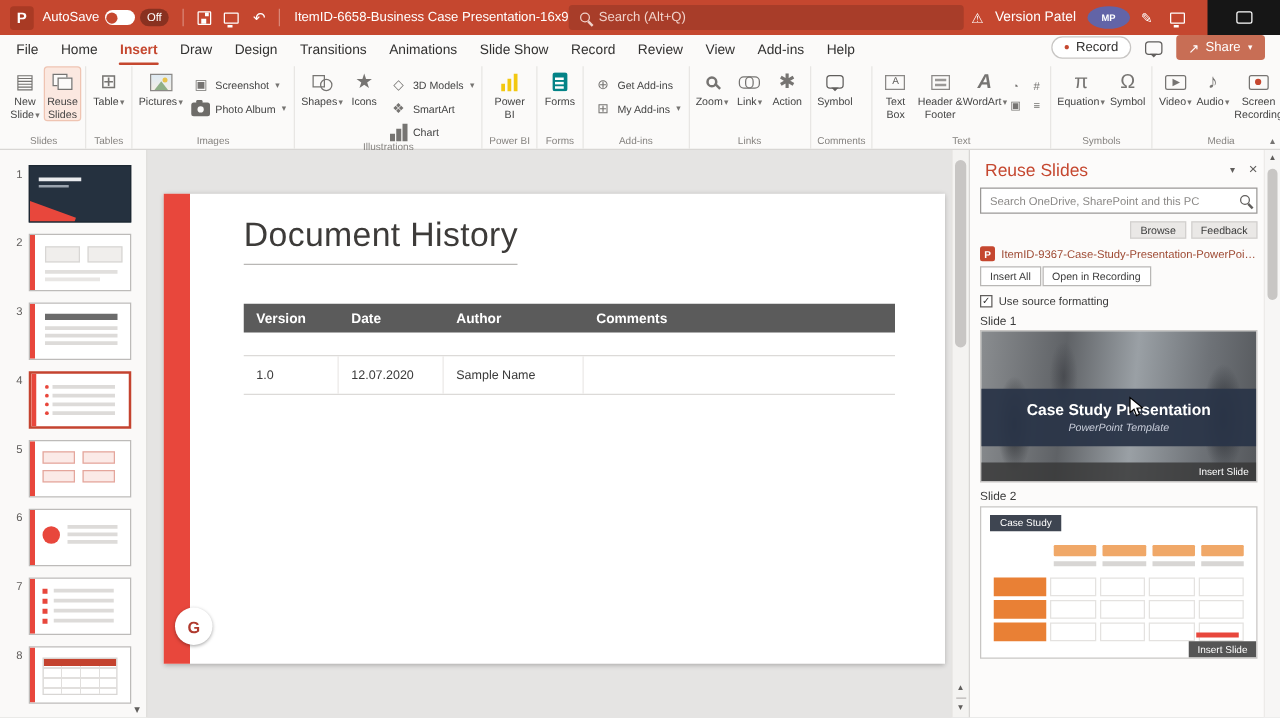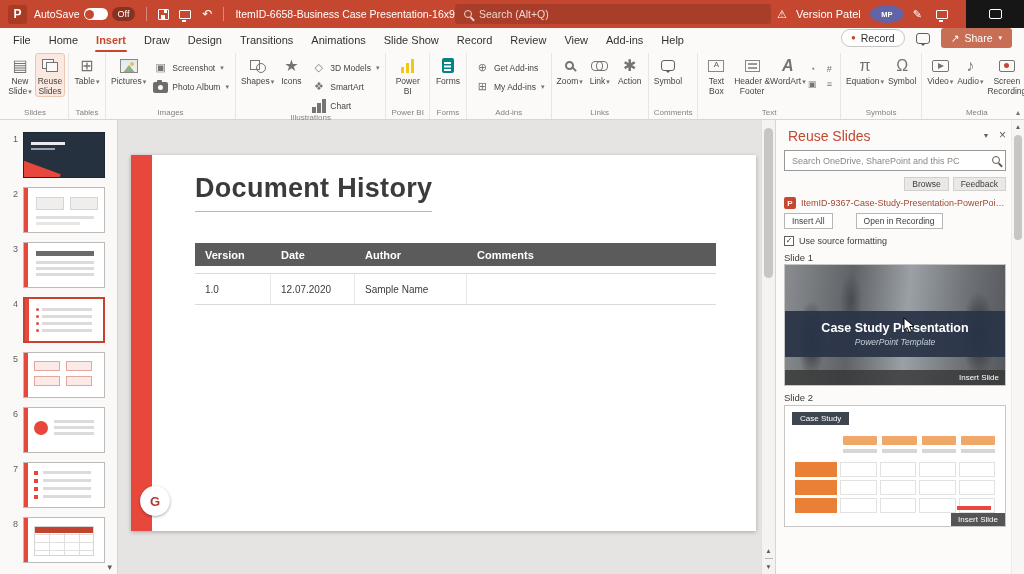--- a/index.html
+++ b/index.html
@@ -127,26 +127,26 @@
   .t7 .l{position:absolute;left:19px;width:48px;height:3px;background:#DDDBD9}
   .t7 .n1{top:8px}.t7 .l1{top:8px}.t7 .n2{top:16px}.t7 .l2{top:16px}
   .t7 .n3{top:24px}.t7 .l3{top:24px}.t7 .n4{top:32px}.t7 .l4{top:32px}
   .t8 .grid{position:absolute;left:10px;top:8px;width:60px;height:30px;border:1px solid #D8D6D4;background:linear-gradient(#C4432F 0 6px,rgba(0,0,0,0) 6px),repeating-linear-gradient(to bottom,rgba(0,0,0,0) 0 7px,#E1DFDD 7px 8px),repeating-linear-gradient(to right,rgba(0,0,0,0) 0 14px,#E1DFDD 14px 15px)}
   .sp-chevron{position:absolute;right:5px;bottom:2px;font-size:9px;color:#605E5C}
 
   
   .canvas{position:absolute;left:118px;top:120px;right:249px;bottom:0;background:#E5E4E3;z-index:5}
   .slide{position:absolute;left:13px;top:35px;width:625px;height:376px;background:#fff;box-shadow:0 1px 4px rgba(0,0,0,.28)}
   .slide-redbar{position:absolute;left:0;top:0;bottom:0;width:21px;background:#E8473C}
-  .slide-title{position:absolute;left:64px;top:18px;font-size:27px;font-weight:700;color:#3D3B39;letter-spacing:.3px;padding-bottom:7px;border-bottom:1.5px solid #B9B7B5}
+  .slide-title{position:absolute;left:64px;top:18px;font-size:27px;font-weight:400;color:#3D3B39;letter-spacing:.3px;padding-bottom:7px;border-bottom:1.5px solid #B9B7B5}
   .stable{position:absolute;left:64px;top:88px;right:40px}
   .st-head{display:flex;background:#5B5B5B;color:#fff;font-weight:bold;font-size:11px;height:23px;align-items:center}
   .st-head .c,.st-row .c{padding-left:10px}
   .c1{width:76px;flex:none}.c2{width:84px;flex:none}.c3{width:112px;flex:none}.c4{flex:1}
-  .st-row{display:flex;margin-top:7px;border-top:1px solid #DCDAD8;border-bottom:1px solid #DCDAD8;height:32px;font-size:10px;color:#3B3B3B}
+  .st-row{display:flex;margin-top:18px;border-top:1px solid #DCDAD8;border-bottom:1px solid #DCDAD8;height:32px;font-size:10px;color:#3B3B3B}
   .st-row .c{display:flex;align-items:center;border-right:1px solid #EBE9E7;height:100%}
   .st-row .c4{border-right:none}
   .slide-logo{position:absolute;left:9px;top:331px;width:30px;height:30px;border-radius:50%;background:#fff;box-shadow:0 1px 3px rgba(0,0,0,.35);display:flex;align-items:center;justify-content:center;font-weight:bold;font-size:13px;color:#B03A2E}
   .cv-scroll{position:absolute;right:0;top:0;width:14px;bottom:0;background:#F4F3F1;border-left:1px solid #E1DFDD}
   .cv-thumb{position:absolute;right:2px;top:8px;width:9px;height:150px;background:#C8C6C4;border-radius:5px}
   .cv-btns{position:absolute;bottom:4px;left:0;width:100%;display:flex;flex-direction:column;align-items:center;gap:4px;font-size:6.5px;color:#605E5C}
   .cv-div{width:8px;height:1px;background:#B9B7B5}
 
   
   .pane{position:absolute;right:0;top:120px;width:249px;bottom:0;background:#FCFBFA;border-left:1px solid #D8D6D4;z-index:10}
@@ -154,21 +154,21 @@
   .pane-cv{position:absolute;right:36px;top:11px;color:#605E5C;font-size:8px}
   .pane-x{position:absolute;right:18px;top:8px;color:#605E5C;font-size:12px}
   .pane-search{position:absolute;left:8px;top:30px;width:222px;height:21px;border:1px solid #9A9896;background:#fff;font-size:9px;padding:0 20px 0 7px;color:#323130;font-family:"Liberation Sans",sans-serif}
   .pane-search::placeholder{color:#8A8886}
   .pane-mag{position:absolute;left:216px;top:36px;color:#605E5C}
   .pane-btnrow{position:absolute;right:18px;top:57px;display:flex;gap:4px}
   .chip{background:#EAE8E6;border:1px solid #D2D0CE;font-size:8.5px;padding:1px 7px;color:#3B3B3B}
   .file-row{position:absolute;left:8px;top:77px;display:flex;align-items:center;gap:5px;width:224px}
   .ppt-ic{width:12px;height:12px;background:#C5472F;border-radius:2px;color:#fff;font-size:8px;font-weight:bold;display:flex;align-items:center;justify-content:center;flex:none}
   .file-name{font-size:9px;color:#9E4A33;white-space:nowrap;overflow:hidden;text-overflow:ellipsis}
-  .act-row{position:absolute;left:8px;top:93px;display:flex;gap:23px}
+  .act-row{position:absolute;left:8px;top:93px;display:flex;gap:1px}
   .wbtn{background:#fff;border:1px solid #B9B7B5;font-size:8.5px;padding:2px 7px;color:#3B3B3B}
   .src-row{position:absolute;left:8px;top:116px;display:flex;align-items:center;gap:5px;font-size:9px;color:#3B3B3B}
   .cb{width:10px;height:10px;border:1px solid #605E5C;background:#fff;display:flex;align-items:center;justify-content:center;font-size:8px;color:#323130;line-height:1}
   .slide-label{position:absolute;left:8px;font-size:9.5px;color:#3B3B3B}
   .sl1{top:132px}.sl2{top:272px}
   .pthumb{position:absolute;left:8px;width:222px;height:122px;border:1px solid #C8C6C4;overflow:hidden;background:#fff}
   .thumb1{top:144px;background:linear-gradient(95deg,#8A8D90 0%,#5F6266 30%,#9AA0A5 55%,#6E7277 80%,#55585C 100%)}
   .t1-photo{position:absolute;inset:0;background:radial-gradient(ellipse 20px 55px at 12% 62%,rgba(28,30,34,.85),rgba(0,0,0,0) 70%),radial-gradient(ellipse 24px 62px at 88% 58%,rgba(33,36,42,.9),rgba(0,0,0,0) 70%),radial-gradient(ellipse 16px 40px at 30% 30%,rgba(50,52,58,.5),rgba(0,0,0,0) 70%)}
   .t1-band{position:absolute;left:0;right:0;top:46px;height:46px;background:rgba(42,53,72,.95);display:flex;flex-direction:column;align-items:center;justify-content:center;gap:2px}
   .t1-title{color:#fff;font-weight:bold;font-size:12.5px}

